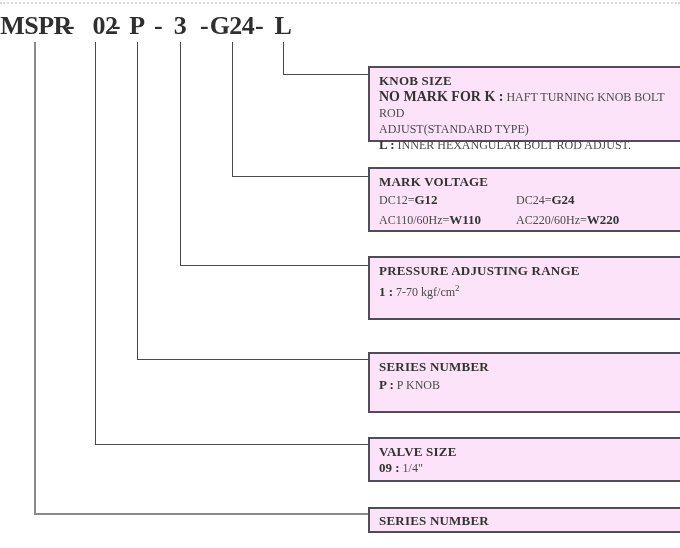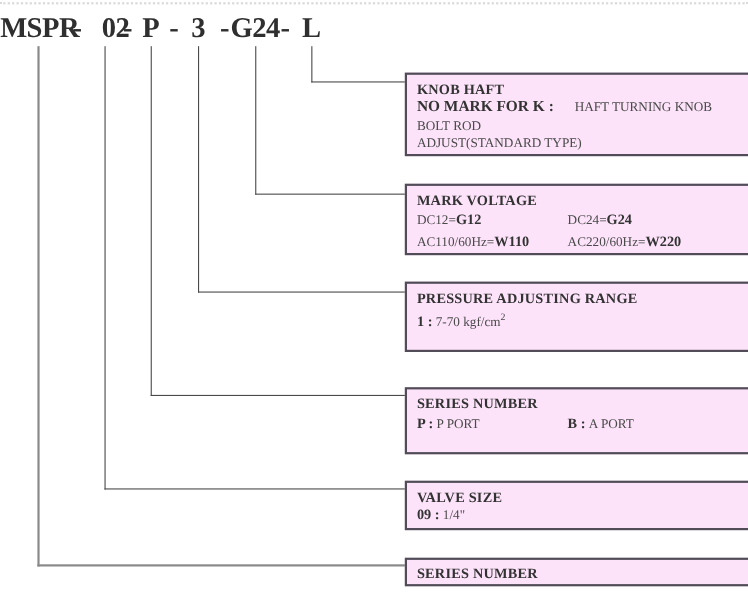--- a/index.html
+++ b/index.html
@@ -51,21 +51,21 @@
   }
   .box-title {
     font-size: 13px;
     font-weight: bold;
     color: #333333;
     line-height: 17px;
     letter-spacing: 0.2px;
   }
   .line { font-size: 12px; line-height: 16px; color: #4a4a4a; }
   .key  { font-weight: bold; font-size: 13px; color: #333333; margin-right: 3px; }
-  .key-big { font-weight: bold; font-size: 14px; color: #333333; margin-right: 19px; }
+  .key-big { font-weight: bold; font-size: 14px; color: #333333; margin-right: 3px; }
   .val-bold { font-weight: bold; font-size: 13px; color: #333333; }
   .grid2 {
     display: grid;
     grid-template-columns: 137px 1fr;
   }
   .grid2 .line { line-height: 19px; }
   sup.sq { font-size: 9px; }
   .box-knob    { top: 66px;  height: 76px; }
   .box-coil    { top: 167px; height: 65px; }
   .box-press   { top: 256px; height: 64px; }
@@ -95,25 +95,28 @@
   </div>
 
   <div class="conn" style="left:283px; top:42px; width:85px;  height:32px;"></div>
   <div class="conn" style="left:232px; top:42px; width:136px; height:134px;"></div>
   <div class="conn" style="left:180px; top:42px; width:188px; height:223px;"></div>
   <div class="conn" style="left:137px; top:42px; width:231px; height:317px;"></div>
   <div class="conn" style="left:95px;  top:42px; width:273px; height:402px;"></div>
   <div class="conn conn-mspr" style="left:34px;  top:42px; width:334px; height:471px;"></div>
 
   <div class="box box-knob">
-    <div class="box-title">KNOB HAFT</div>
+    <div class="box-title">KNOB SIZE</div>
     <div class="line">
       <span class="key-big">NO MARK FOR K :</span><span>HAFT TURNING KNOB BOLT ROD</span>
     </div>
     <div class="line">ADJUST(STANDARD TYPE)</div>
+    <div class="line">
+      <span class="key">L :</span><span>INNER HEXANGULAR BOLT ROD ADJUST.</span>
+    </div>
   </div>
 
   <div class="box box-coil">
     <div class="box-title">MARK VOLTAGE</div>
     <div class="grid2">
       <div class="line"><span>DC12=</span><span class="val-bold">G12</span></div>
       <div class="line"><span>DC24=</span><span class="val-bold">G24</span></div>
       <div class="line"><span>AC110/60Hz=</span><span class="val-bold">W110</span></div>
       <div class="line"><span>AC220/60Hz=</span><span class="val-bold">W220</span></div>
     </div>
@@ -122,22 +125,21 @@
   <div class="box box-press">
     <div class="box-title">PRESSURE ADJUSTING RANGE</div>
     <div class="grid2">
       <div class="line"><span class="key">1 :</span><span>7-70 kgf/cm</span><sup class="sq">2</sup></div>
     </div>
   </div>
 
   <div class="box box-port">
     <div class="box-title">SERIES NUMBER</div>
     <div class="grid2">
-      <div class="line"><span class="key">P :</span><span>P PORT</span></div>
-      <div class="line"><span class="key">B :</span><span>A PORT</span></div>
+      <div class="line"><span class="key">P :</span><span>P KNOB</span></div>
     </div>
   </div>
 
   <div class="box box-size">
     <div class="box-title">VALVE SIZE</div>
     <div class="line">
       <span class="key">09 :</span><span>1/4"</span>
     </div>
   </div>
 

